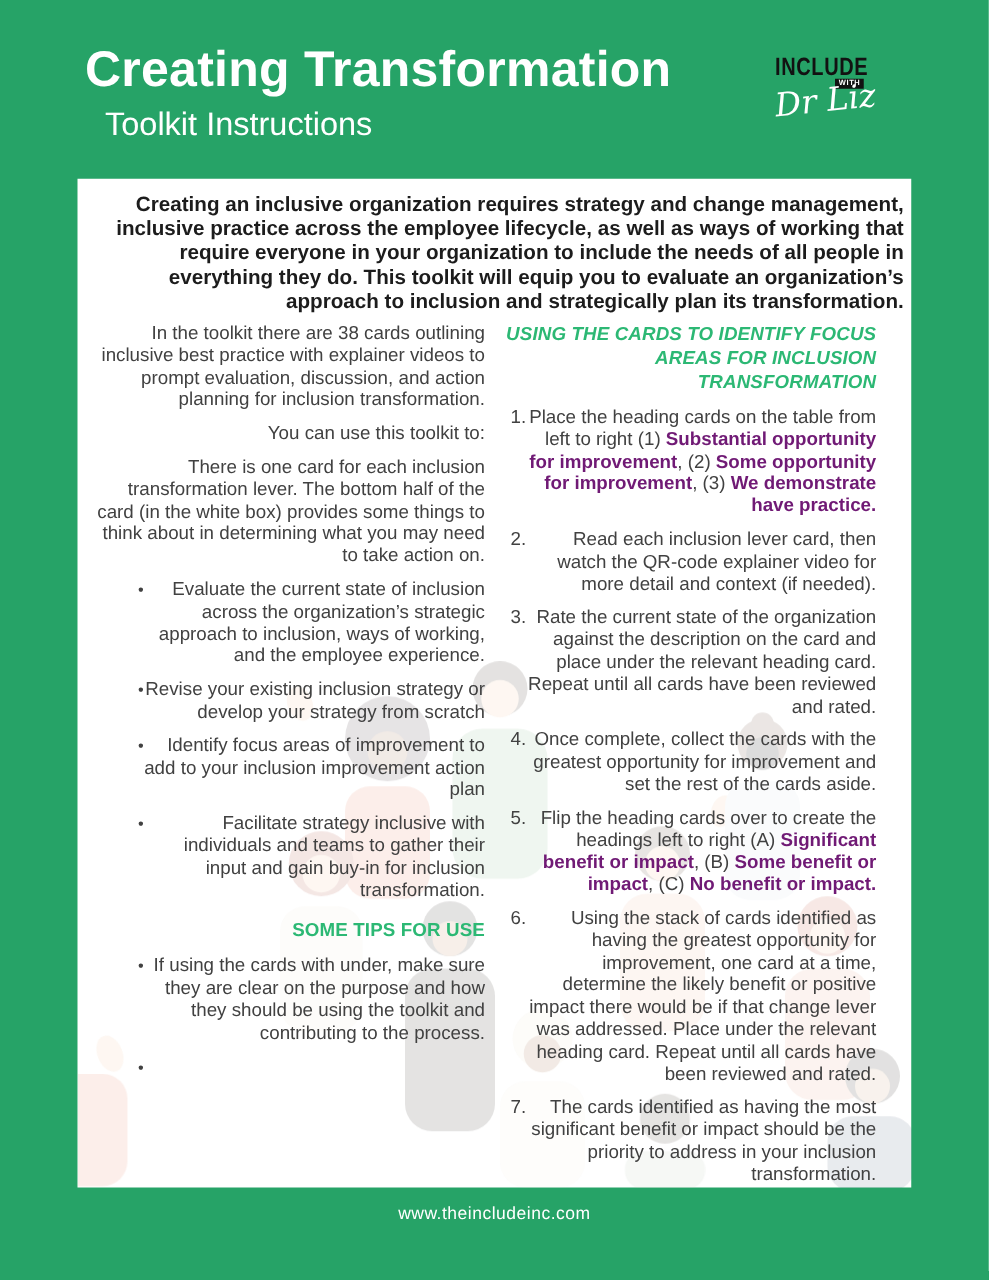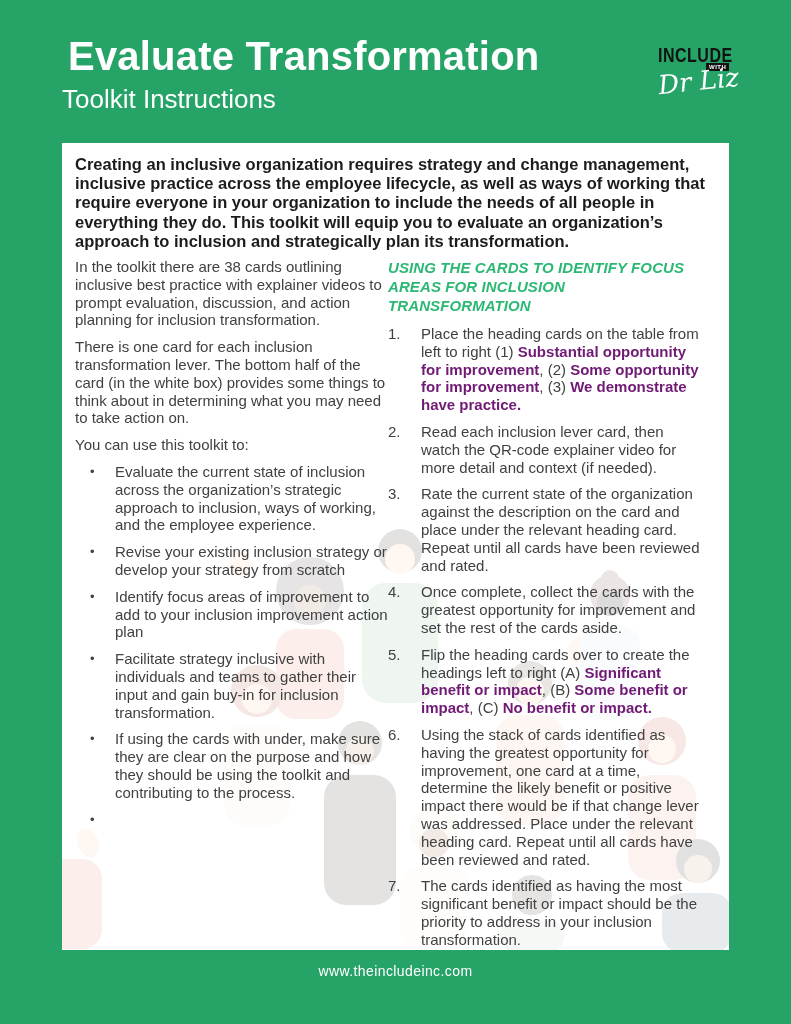--- a/index.html
+++ b/index.html
@@ -8,38 +8,38 @@
     background:#26a367;
     font-family:"Liberation Sans", sans-serif;
     -webkit-font-smoothing:antialiased;
   }
   
   .hdr-title{
     position:absolute;left:68px;top:33px;
     color:#ffffff;font-size:40px;font-weight:700;letter-spacing:.2px;line-height:46px;
   }
   .hdr-sub{
-    position:absolute;left:62px;top:84px;
+    position:absolute;left:84px;top:84px;
     color:#ffffff;font-size:26px;font-weight:400;line-height:30px;
   }
-  .logo{position:absolute;left:658px;top:44px;width:90px;}
+  .logo{position:absolute;left:620px;top:44px;width:90px;}
   .logo-top{color:#121212;font-weight:800;font-size:16px;letter-spacing:.5px;transform:scaleY(1.25);transform-origin:top left;}
   .logo-with{
     position:absolute;left:48px;top:19px;background:#121212;color:#ffffff;
     font-size:6px;font-weight:700;padding:1px 3px;letter-spacing:.5px;
   }
   .logo-script{
     position:absolute;left:0px;top:22px;color:#ffffff;
     font-family:"DejaVu Serif", serif;font-style:italic;font-size:26px;
     transform:rotate(-6deg);white-space:nowrap;
   }
   
   .panel{
     position:absolute;left:62px;top:143px;width:667px;height:807px;
-    background:#ffffff;box-sizing:border-box;padding:12px 14px 0 13px;
+    background:#ffffff;box-sizing:border-box;padding:12px 14px 0 13px;text-align:right;
   }
   .crowd{position:absolute;left:0;top:0;width:667px;height:807px;z-index:0;}
   .intro{
     position:relative;z-index:1;margin:0 0 7px 0;
     color:#1c1c1c;font-size:16.5px;font-weight:700;line-height:19.2px;width:648px;
   }
   .columns{position:relative;z-index:1;display:flex;}
   .col{width:313px;color:#414141;font-size:15px;line-height:17.8px;}
   .col p{margin:0 0 9px 0;}
   .green-h{
@@ -55,21 +55,21 @@
   ol.steps .num{flex:0 0 33px;}
   ol.steps .tx{flex:1;}
   .run-b{font-weight:700;color:#701a75;}
   
   .footer{position:absolute;left:0;top:962px;width:791px;text-align:center;}
   .footer a{color:#ffffff;font-size:14px;letter-spacing:.4px;text-decoration:none;}
 </style>
 </head>
 <body>
 
-<div class="hdr-title">Evaluate Transformation</div>
+<div class="hdr-title">Creating Transformation</div>
 <div class="hdr-sub">Toolkit Instructions</div>
 
 <div class="logo">
   <div class="logo-top">INCLUDE</div>
   <div class="logo-with">WITH</div>
   <div class="logo-script">Dr Liz</div>
 </div>
 
 <div class="panel">
 
@@ -122,42 +122,43 @@
       <rect x="438" y="778" width="64" height="30" rx="14" fill="#b9c8b6"></rect>
     </g>
   </svg>
 
   <p class="intro">Creating an inclusive organization requires strategy and change management, inclusive practice across the employee lifecycle, as well as ways of working that require everyone in your organization to include the needs of all people in everything they do. This toolkit will equip you to evaluate an organization’s approach to inclusion and strategically plan its transformation.</p>
 
   <div class="columns">
 
     <div class="col">
       <p>In the toolkit there are 38 cards outlining inclusive best practice with explainer videos to prompt evaluation,  discussion, and action planning for inclusion transformation.</p>
+      <p>You can use this toolkit to:</p>
       <p>There is one card for each inclusion transformation lever. The bottom half of the card (in the white box) provides some things to think about in determining what you may need to take action on.</p>
-      <p>You can use this toolkit to:</p>
 
       <ul class="bullets">
         <li>
           <span class="mk">•</span>
           <span class="tx">Evaluate the current state of inclusion across the organization’s strategic approach to inclusion, ways of working, and the employee experience.</span>
         </li>
         <li>
           <span class="mk">•</span>
           <span class="tx">Revise your existing inclusion strategy or develop your strategy from scratch</span>
         </li>
         <li>
           <span class="mk">•</span>
           <span class="tx">Identify focus areas of improvement to add to your inclusion improvement action plan</span>
         </li>
         <li>
           <span class="mk">•</span>
           <span class="tx">Facilitate strategy inclusive with individuals and teams to gather their input and gain buy-in for inclusion transformation.</span>
         </li>
       </ul>
 
+      <h3 class="green-h">SOME TIPS FOR USE</h3>
 
       <ul class="bullets">
         <li>
           <span class="mk">•</span>
           <span class="tx">If using the cards with under, make sure they are clear on the purpose and how they should be using the toolkit and contributing to the process.</span>
         </li>
         <li>
           <span class="mk">•</span>
         </li>
       </ul>

